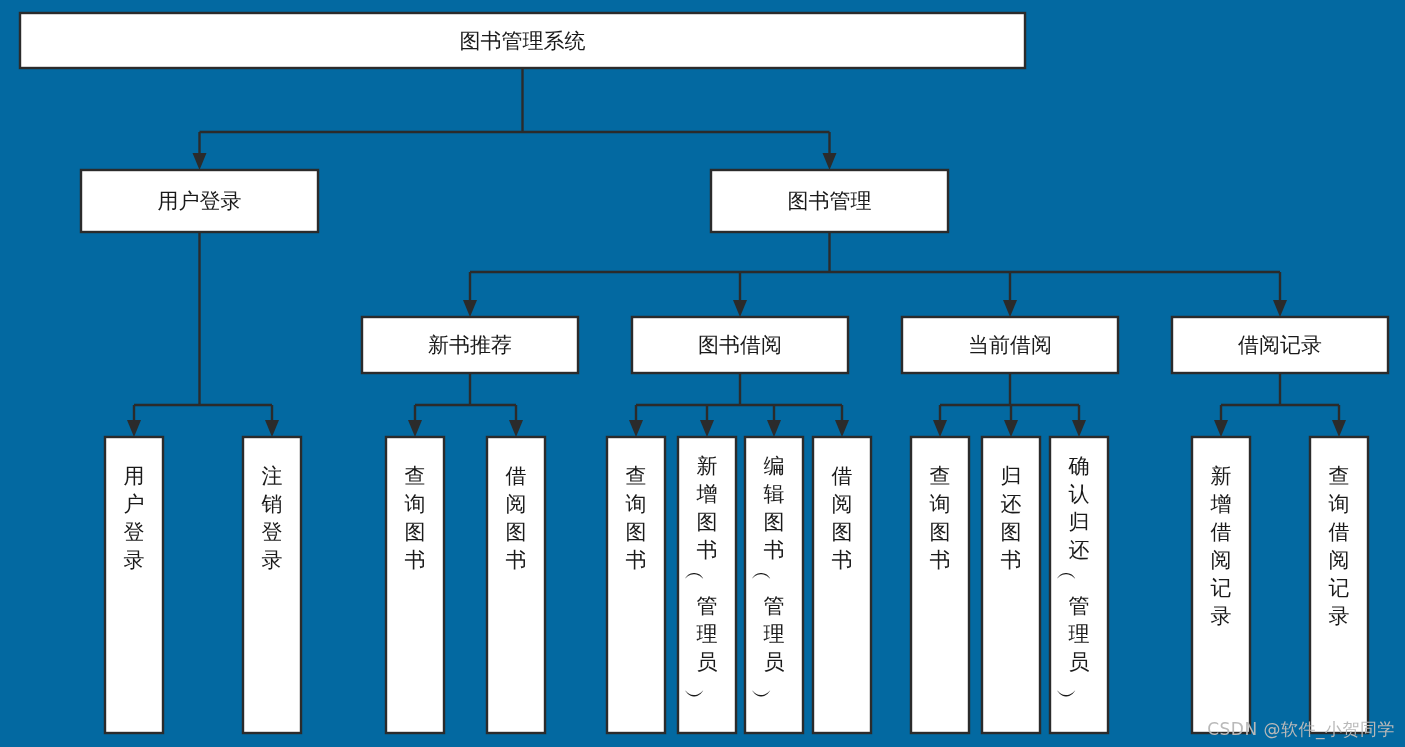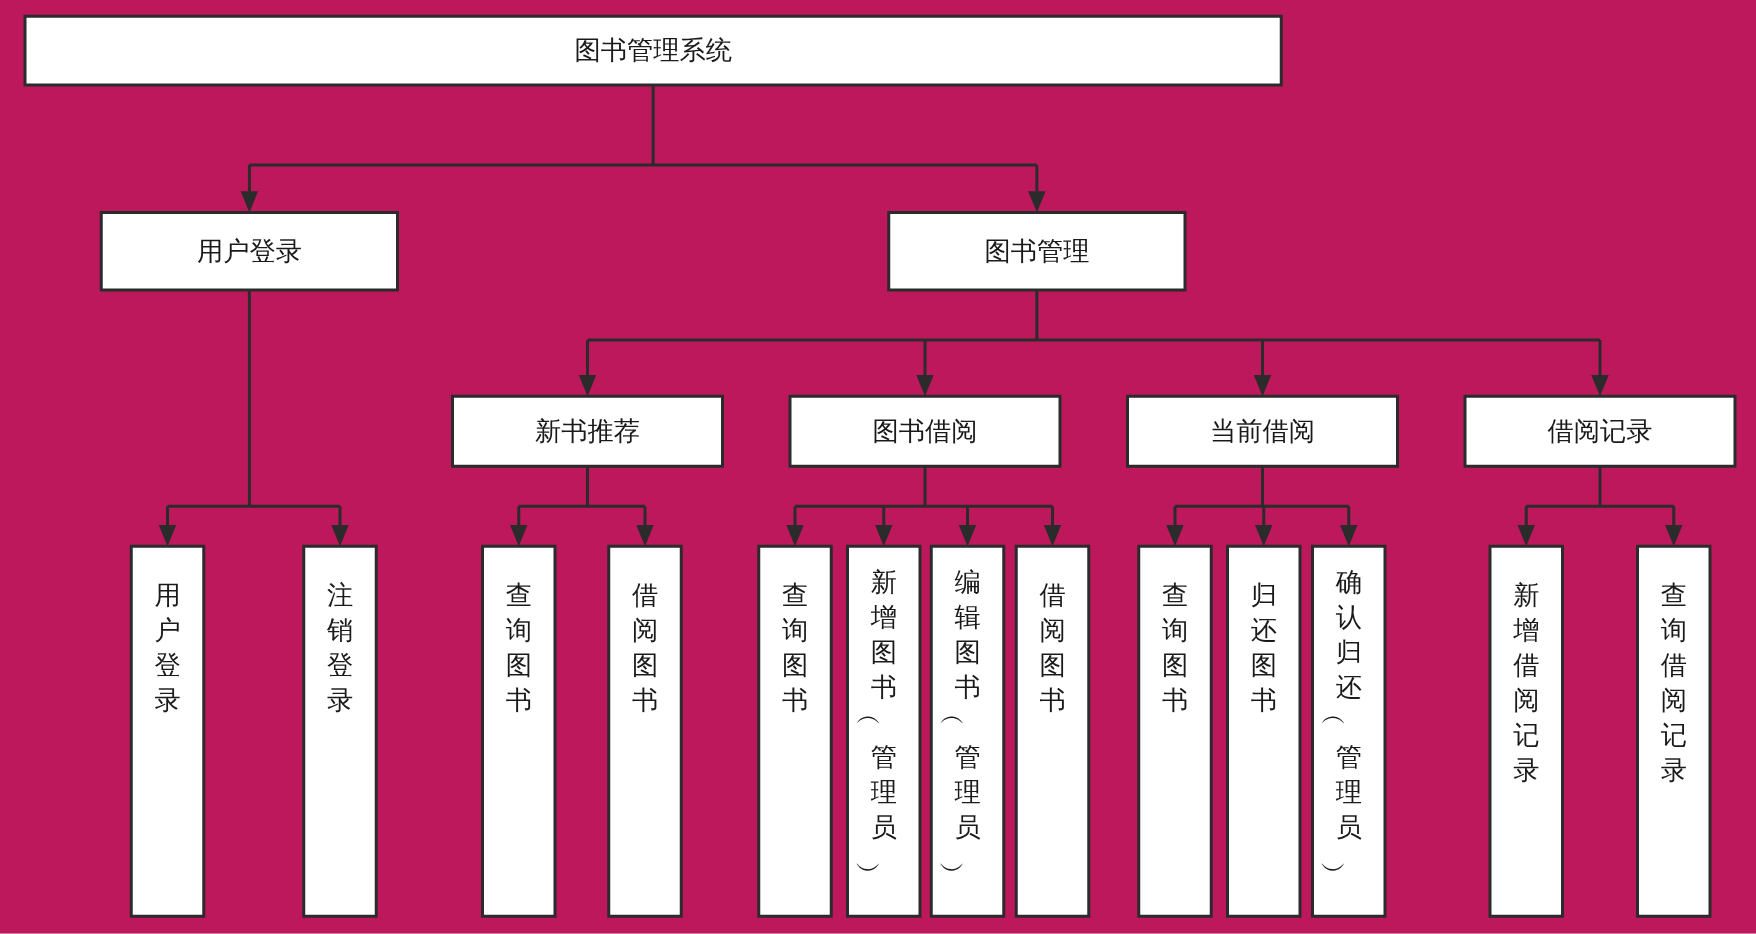--- a/index.html
+++ b/index.html
@@ -11,21 +11,21 @@
   body {
     width: 1405px;
     height: 747px;
     overflow: hidden;
     font-family: "DejaVu Sans", "Liberation Sans", sans-serif;
   }
   #diagram-root {
     position: relative;
     width: 1405px;
     height: 747px;
-    background: #be185d;
+    background: #0369a1;
   }
   svg#tree-svg {
     position: absolute;
     left: 0;
     top: 0;
     width: 1405px;
     height: 747px;
     display: block;
   }
   .node-box {
@@ -205,14 +205,15 @@
           <rect x="1192" y="437" width="58" height="296" class="node-box"></rect>
           <text x="1221" y="483" class="node-label-v"><tspan x="1221" dy="0">新</tspan><tspan x="1221" dy="28">增</tspan><tspan x="1221" dy="28">借</tspan><tspan x="1221" dy="28">阅</tspan><tspan x="1221" dy="28">记</tspan><tspan x="1221" dy="28">录</tspan></text>
         </g>
         <g>
           <rect x="1310" y="437" width="58" height="296" class="node-box"></rect>
           <text x="1339" y="483" class="node-label-v"><tspan x="1339" dy="0">查</tspan><tspan x="1339" dy="28">询</tspan><tspan x="1339" dy="28">借</tspan><tspan x="1339" dy="28">阅</tspan><tspan x="1339" dy="28">记</tspan><tspan x="1339" dy="28">录</tspan></text>
         </g>
       </g>
   </svg>
 
+  <div class="watermark-text">CSDN @软件_小贺同学</div>
 
 </div>
 
 </body></html>

